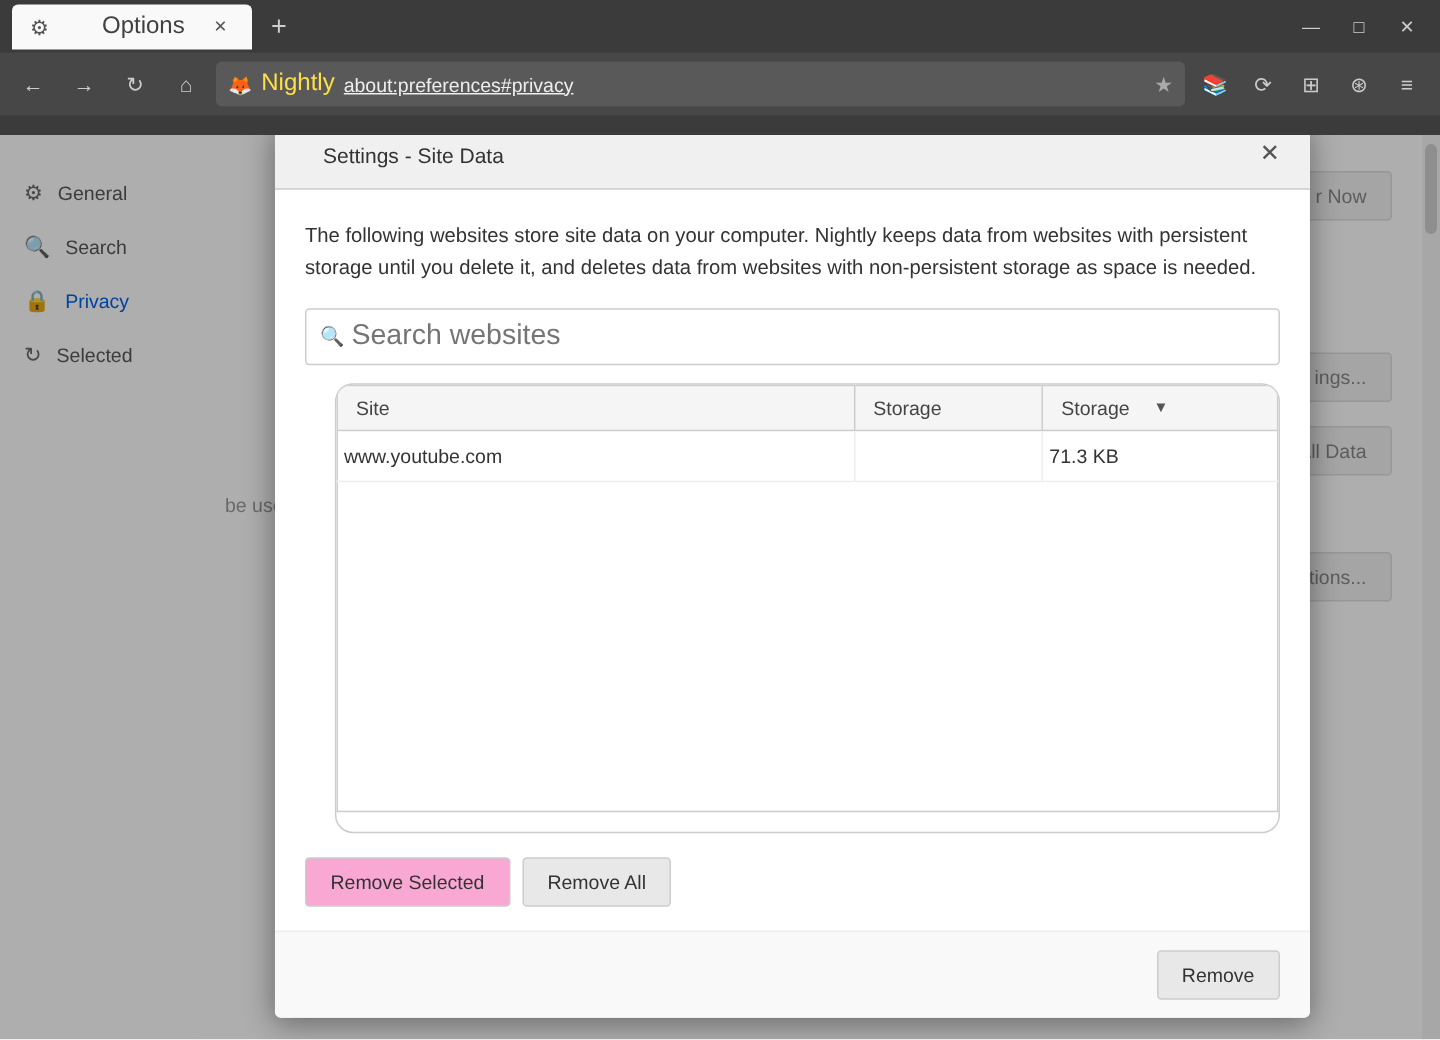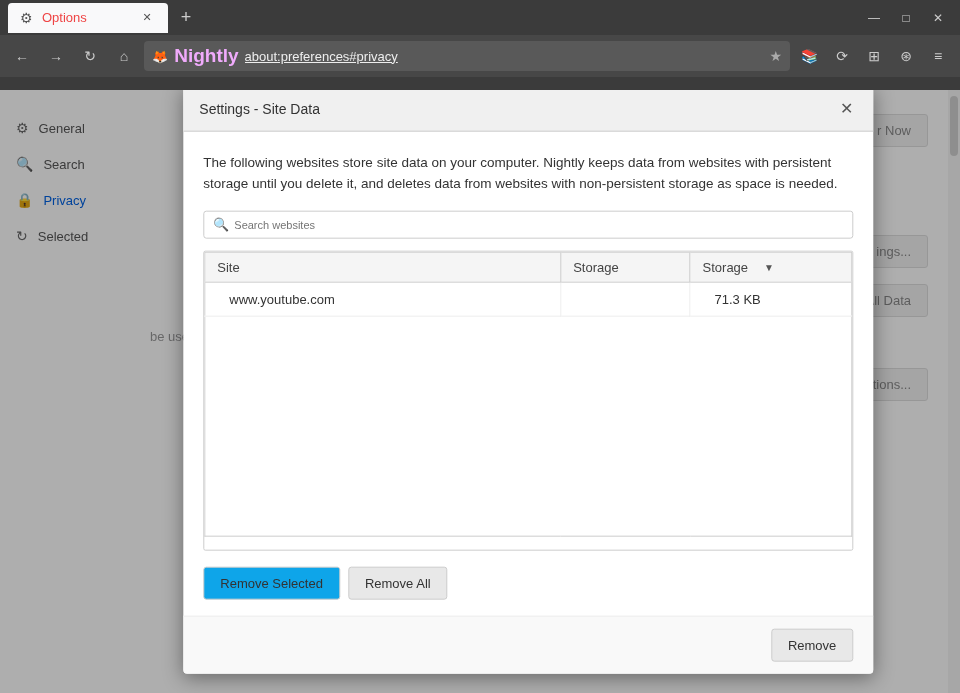--- a/index.html
+++ b/index.html
@@ -40,23 +40,24 @@
       position: relative;
     }
 
     .tab-icon {
       width: 16px;
       height: 16px;
       color: #555;
     }
 
     .tab-title {
-      font-size: 13px;
-      color: #ef4444;
+      font-size: 16px;
+      color: #404040;
       flex: 1;
+      margin-left: 26px;
     }
 
     .tab-close {
       width: 18px;
       height: 18px;
       border-radius: 50%;
       border: none;
       background: transparent;
       cursor: pointer;
       display: flex;
@@ -252,20 +253,21 @@
       justify-content: space-between;
       padding: 12px 16px;
       background: #f0f0f0;
       border-bottom: 1px solid #ccc;
     }
 
     .dialog-title {
       font-size: 14px;
       color: #333;
       font-weight: normal;
+      margin-left: 16px;
     }
 
     .dialog-close-btn {
       background: transparent;
       border: none;
       cursor: pointer;
       font-size: 16px;
       color: #555;
       line-height: 1;
       padding: 2px 4px;
@@ -294,21 +296,21 @@
       transform: translateY(-50%);
       color: #aaa;
       font-size: 13px;
     }
 
     .search-input {
       width: 100%;
       padding: 7px 4px 7px 30px;
       border: 1px solid #ccc;
       border-radius: 3px;
-      font-size: 11px;
+      font-size: 19px;
       outline: none;
       color: #555;
     }
 
     .data-table {
       width: 100%;
       border-collapse: collapse;
       border: 1px solid #ccc;
       font-size: 13px;
     }
@@ -319,43 +321,44 @@
       text-align: left;
       color: #444;
       font-weight: normal;
       border-bottom: 1px solid #ccc;
       border-right: 1px solid #ccc;
     }
 
     .data-table th:last-child { border-right: none; }
 
     .data-table td {
-      padding: 9px 24px;
+      padding: 9px 4px;
       color: #333;
       border-bottom: 1px solid #eee;
       border-right: 1px solid #eee;
     }
 
     .data-table td:last-child { border-right: none; }
 
     .data-table tr:last-child td { border-bottom: none; }
 
     .th-storage {
       display: flex;
       align-items: center;
       gap: 16px;
     }
 
     .sort-arrow { font-size: 10px; color: #555; }
 
     .table-wrapper {
       border: 1px solid #ccc;
-      border-radius: 2px;
+      border-radius: 12px;
       overflow: hidden;
       min-height: 300px;
+      margin-left: 20px;
     }
 
     .dialog-footer-buttons {
       display: flex;
       gap: 8px;
       margin-top: 16px;
     }
 
     .dialog-actions {
       display: flex;
@@ -380,21 +383,21 @@
       border-color: #ccc;
     }
 
     .btn-primary {
       background: #0060df;
       color: #fff;
       border-color: #003eaa;
     }
 
     .btn-danger {
-      background: #0ea5e9;
+      background: #f9a8d4;
       color: #333;
       border-color: #ccc;
     }
 
     
     .bg-content {
       position: absolute;
       left: 130px;
       top: 0;
       width: calc(100% - 142px);
@@ -443,21 +446,21 @@
     </div>
   </div>
 
   <div class="nav-bar">
     <button class="nav-btn">←</button>
     <button class="nav-btn">→</button>
     <button class="nav-btn">↻</button>
     <button class="nav-btn">⌂</button>
     <div class="address-bar-wrapper">
       <span style="color:#aaa;font-size:13px;">🦊</span>
-      <span style="color:#f0abfc;font-size:19px;font-weight:bold;">Nightly</span>
+      <span style="color:#fde047;font-size:16px;">Nightly</span>
       <input class="address-bar" type="text" value="about:preferences#privacy" style="">
       <span class="star-btn">★</span>
     </div>
     <div class="toolbar-right">
       <button class="toolbar-btn">📚</button>
       <button class="toolbar-btn">⟳</button>
       <button class="toolbar-btn">⊞</button>
       <button class="toolbar-btn">⊛</button>
       <button class="toolbar-btn">≡</button>
     </div>

